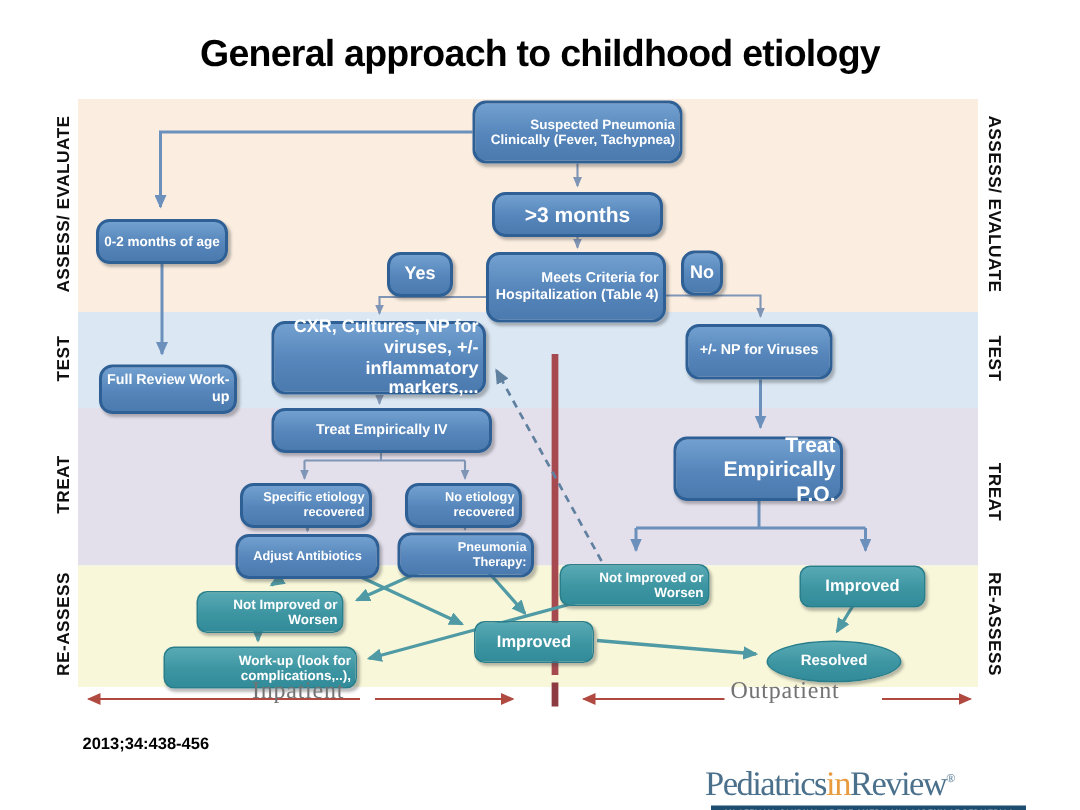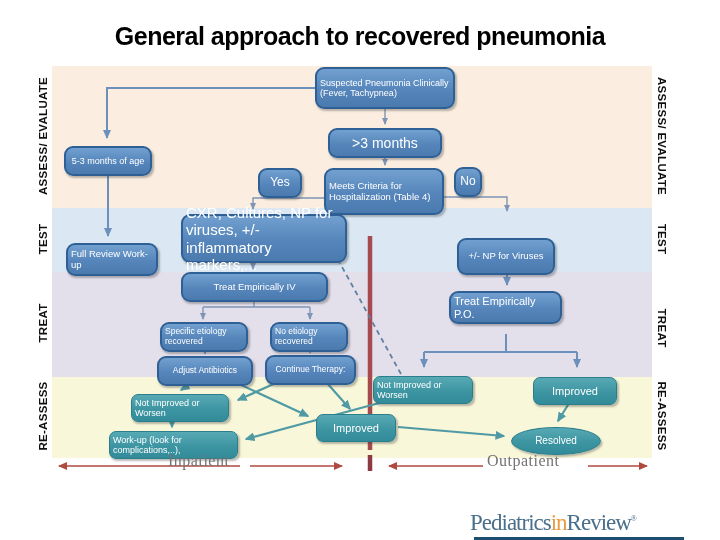--- a/index.html
+++ b/index.html
@@ -7,21 +7,21 @@
            font-family:"Liberation Sans", sans-serif; }
 
   .band { position:absolute; left:52px; width:600px; z-index:0; }
 
   .title { position:absolute; top:22px; left:0; width:720px; text-align:center;
            font-size:25px; font-weight:bold; color:#000; letter-spacing:-0.5px; z-index:2; }
 
   svg.wires { position:absolute; left:0; top:0; z-index:1; }
 
   .bx, .tl { position:absolute; display:flex; align-items:center; justify-content:center;
-             text-align:left; color:#fff; font-weight:normal; line-height:1.15; z-index:2;
+             text-align:right; color:#fff; font-weight:bold; line-height:1.15; z-index:2;
              padding:13px 3px; box-sizing:border-box;
              box-shadow:1.5px 2px 2px rgba(60,60,60,0.35); }
   .bx { background:linear-gradient(180deg,#72a0d0 0%,#5585ba 55%,#4a7aae 100%);
         border:2px solid #2f6095; border-radius:9px; }
   .tl { background:linear-gradient(180deg,#58aab4 0%,#3d95a2 55%,#328b99 100%);
         border:1.5px solid #2a7e8c; border-radius:7px; }
   .ellipse { border-radius:50% !important; }
 
   .vlab { position:absolute; width:150px; text-align:center; font-weight:bold;
           font-size:11.5px; color:#0f0f0f; letter-spacing:0.3px; z-index:2; }
@@ -41,21 +41,21 @@
   .logo-reg { font-size:8px; vertical-align:super; letter-spacing:0; }
   .logo-bar { margin-top:1px; margin-left:4px; width:210px; height:11px; background:#1d4e70;
               color:#fff; font-size:5px; font-weight:bold; text-align:center;
               line-height:11px; letter-spacing:0.4px; white-space:nowrap; }
 </style>
 </head>
 <body>
 
 <div id="slide">
 
-  <div class="title">General approach to recovered pneumonia</div>
+  <div class="title">General approach to childhood etiology</div>
 
   <div class="band" style="top:66px;  height:142px; background:#fbeee1;"></div>
   <div class="band" style="top:208px; height:64px;  background:#dbe8f4;"></div>
   <div class="band" style="top:272px; height:105px; background:#e3dfeb;"></div>
   <div class="band" style="top:377px; height:81px;  background:#f8f7d9;"></div>
 
   <svg class="wires" width="720" height="540" viewBox="0 0 720 540">
     <defs>
       <marker id="ab" markerUnits="userSpaceOnUse" markerWidth="7" markerHeight="6" refX="6" refY="3" orient="auto">
           <path d="M0,0 L7,3 L0,6 z" fill="#7f95b5"></path>
@@ -127,46 +127,47 @@
   <div class="vlab l" style="top:130px;">ASSESS/ EVALUATE</div>
   <div class="vlab l" style="top:233px;">TEST</div>
   <div class="vlab l" style="top:317px;">TREAT</div>
   <div class="vlab l" style="top:410px;">RE-ASSESS</div>
   <div class="vlab r" style="top:130px;">ASSESS/ EVALUATE</div>
   <div class="vlab r" style="top:233px;">TEST</div>
   <div class="vlab r" style="top:322px;">TREAT</div>
   <div class="vlab r" style="top:410px;">RE-ASSESS</div>
 
   <div class="bx" style="left:315px; top:67px;  width:140px; height:42px; font-size:9px;">Suspected Pneumonia Clinically (Fever, Tachypnea)</div>
-  <div class="bx" style="left:64px;  top:146px; width:88px;  height:28px; font-size:9px;">5-3 months of age</div>
+  <div class="bx" style="left:64px;  top:146px; width:88px;  height:28px; font-size:9px;">0-2 months of age</div>
   <div class="bx" style="left:328px; top:128px; width:114px; height:29px; font-size:14px;">&gt;3 months</div>
   <div class="bx" style="left:258px; top:168px; width:44px;  height:24px; font-size:12px;">Yes</div>
   <div class="bx" style="left:454px; top:167px; width:28px;  height:26px; font-size:12px;">No</div>
   <div class="bx" style="left:324px; top:168px; width:120px; height:47px; font-size:9.5px;">Meets Criteria for Hospitalization (Table 4)</div>
   <div class="bx" style="left:66px;  top:243px; width:92px;  height:33px; font-size:9.5px;">Full Review Work-up</div>
-  <div class="bx" style="left:181px; top:214px; width:166px; height:49px; font-size:15px;">CXR, Cultures, NP for viruses, +/- inflammatory markers,...</div>
-  <div class="bx" style="left:457px; top:216px; width:98px;  height:37px; font-size:9.5px;margin-top:22px;">+/- NP for Viruses</div>
+  <div class="bx" style="left:181px; top:214px; width:143px; height:49px; font-size:12px;">CXR, Cultures, NP for viruses, +/- inflammatory markers,...</div>
+  <div class="bx" style="left:457px; top:216px; width:98px;  height:37px; font-size:9.5px;">+/- NP for Viruses</div>
   <div class="bx" style="left:181px; top:272px; width:147px; height:24px; font-size:9.5px;">Treat Empirically IV</div>
-  <div class="bx" style="left:449px; top:291px; width:113px; height:33px; font-size:11px;">Treat Empirically P.O.</div>
+  <div class="bx" style="left:449px; top:291px; width:113px; height:43px; font-size:14px;">Treat Empirically P.O.</div>
   <div class="bx" style="left:160px; top:322px; width:88px;  height:24px; font-size:8.5px;">Specific etiology recovered</div>
   <div class="bx" style="left:270px; top:322px; width:78px;  height:24px; font-size:8.5px;">No etiology recovered</div>
   <div class="bx" style="left:157px; top:356px; width:96px;  height:20px; font-size:8.5px;">Adjust Antibiotics</div>
-  <div class="bx" style="left:265px; top:355px; width:91px;  height:19px; font-size:8.5px;">Continue Therapy:</div>
+  <div class="bx" style="left:265px; top:355px; width:91px;  height:19px; font-size:8.5px;">Pneumonia Therapy:</div>
 
   <div class="tl" style="left:131px; top:394px; width:98px;  height:25px; font-size:9px;">Not Improved or Worsen</div>
   <div class="tl" style="left:373px; top:376px; width:100px; height:23px; font-size:9px;">Not Improved or Worsen</div>
   <div class="tl" style="left:316px; top:414px; width:80px;  height:21px; font-size:11px;">Improved</div>
   <div class="tl" style="left:533px; top:377px; width:84px;  height:22px; font-size:11px;">Improved</div>
   <div class="tl" style="left:109px; top:431px; width:129px; height:27px; font-size:9px;">Work-up (look for complications,..),</div>
   <div class="tl ellipse" style="left:511px; top:427px; width:90px; height:24px; font-size:10px;">Resolved</div>
 
   <div class="inout" style="left:168px; top:452px;">Inpatient</div>
   <div class="inout" style="left:487px; top:452px;">Outpatient</div>
 
   <div class="citation">
+    <div>2013;34:438-456</div>
   </div>
 
   <div class="logo">
     <div class="logo-text"><span>Pediatrics</span><span class="logo-in">in</span><span>Review</span><span class="logo-reg">®</span></div>
     <div class="logo-bar">AN OFFICIAL JOURNAL OF THE AMERICAN ACADEMY OF PEDIATRICS</div>
   </div>
 
 </div>
 
 </body></html>

